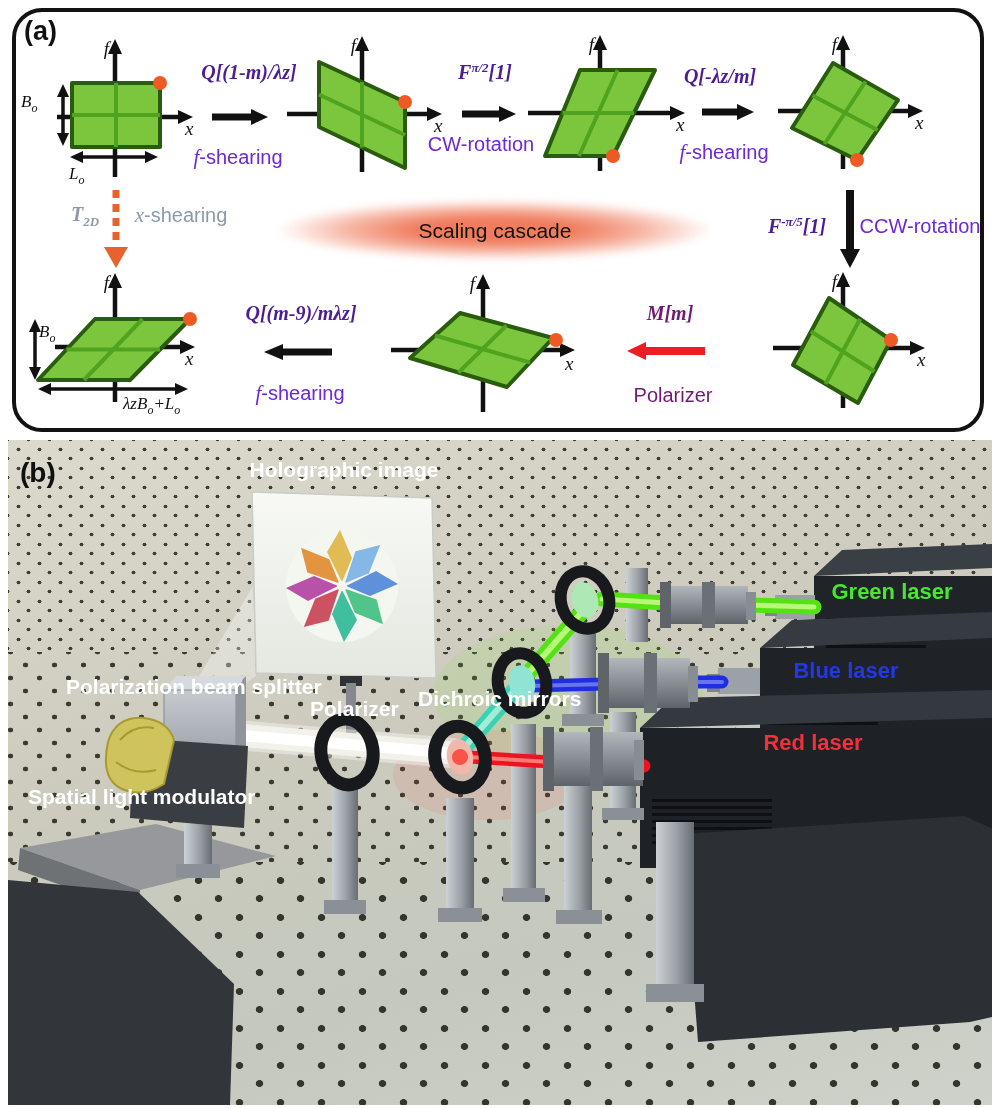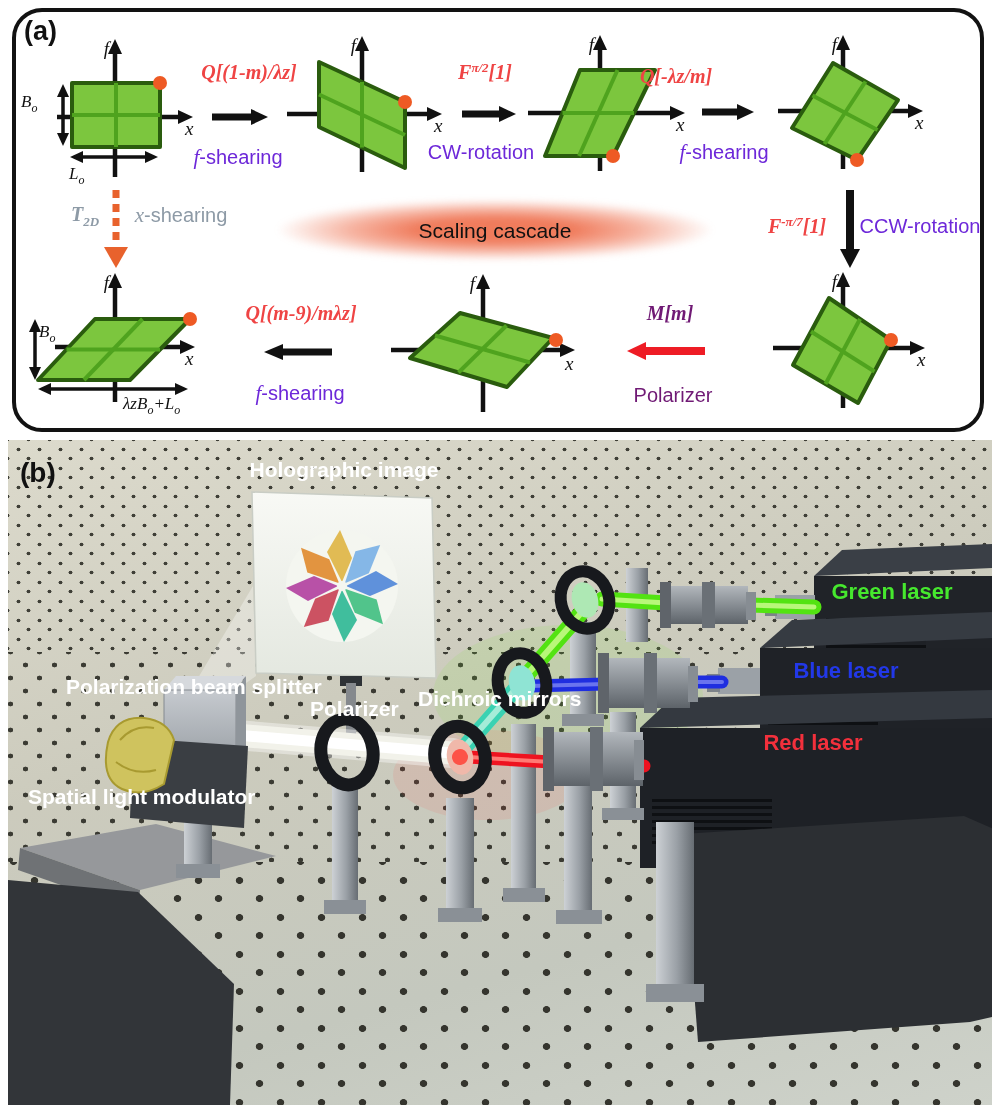--- a/index.html
+++ b/index.html
@@ -1,21 +1,21 @@
 <!DOCTYPE html>
 <html><head>
 <meta charset="utf-8">
 <style>
   html,body{margin:0;padding:0;background:#fff;}
   #stage{position:relative;width:1000px;height:1108px;background:#fff;overflow:hidden;
          font-family:"Liberation Sans","DejaVu Sans",sans-serif;}
   
   #panelABorder{position:absolute;left:12px;top:8px;width:972px;height:424px;
     border:4.5px solid #121212;border-radius:30px;box-sizing:border-box;background:#fff;}
-  .lbl{position:absolute;transform:translate(-50%,-50%);white-space:nowrap;color:#ef4444;z-index:6;}
+  .lbl{position:absolute;transform:translate(-50%,-50%);white-space:nowrap;color:#4c1d95;z-index:6;}
   .op{font-family:"Liberation Serif","DejaVu Serif",serif;font-style:italic;font-weight:700;font-size:20px;}
   .op sup{font-size:13px;font-weight:700;margin-top:22px;}
   .op sub{font-size:13px;font-weight:700;}
   .nm{font-size:20px;color:#6d28d9;}
   .nm .it{font-family:"Liberation Serif","DejaVu Serif",serif;font-style:italic;font-size:21px;}
   .redTxt{color:#701a75;}
   .grayTxt{color:#8d9aa6;}
   .paLabel{position:absolute;left:24px;top:16px;font-size:27px;font-weight:700;color:#111;z-index:6;}
   .cascadeBand{position:absolute;left:272px;top:200px;width:446px;height:60px;
     background:radial-gradient(ellipse 50% 52% at 50% 50%, rgba(239,117,84,0.95) 35%, rgba(239,117,84,0.55) 65%, rgba(239,117,84,0) 98%);
@@ -184,26 +184,26 @@
     </g>
   </svg>
 
   <div class="cascadeBand"></div>
   <div class="cascadeTxt">Scaling cascade</div>
 
   <div class="lbl op" style="left:249px;top:72px">Q[(1-m)/λz]</div>
   <div class="lbl nm" style="left:238px;top:157px"><span class="it">f</span><span>-shearing</span></div>
 
   <div class="lbl op" style="left:485px;top:72px"><span>F</span><sup>π/2</sup><span>[1]</span></div>
-  <div class="lbl nm" style="left:481px;top:152px"><span class="it"></span><span>CW-rotation</span></div>
-
-  <div class="lbl op" style="left:676px;top:76px">Q[-λz/m]</div>
+  <div class="lbl nm" style="left:481px;top:144px"><span class="it"></span><span>CW-rotation</span></div>
+
+  <div class="lbl op" style="left:720px;top:76px">Q[-λz/m]</div>
   <div class="lbl nm" style="left:724px;top:152px"><span class="it">f</span><span>-shearing</span></div>
 
-  <div class="lbl op" style="left:797px;top:226px"><span>F</span><sup>-π/7</sup><span>[1]</span></div>
+  <div class="lbl op" style="left:797px;top:226px"><span>F</span><sup>-π/5</sup><span>[1]</span></div>
   <div class="lbl nm" style="left:920px;top:226px"><span>CCW-rotation</span></div>
 
   <div class="lbl op redTxt" style="left:670px;top:313px"><span>M</span><span>[m]</span></div>
   <div class="lbl nm redTxt" style="left:673px;top:395px"><span>Polarizer</span></div>
 
   <div class="lbl op" style="left:301px;top:313px">Q[(m-9)/mλz]</div>
   <div class="lbl nm" style="left:300px;top:393px"><span class="it">f</span><span>-shearing</span></div>
 
   <div class="lbl op grayTxt" style="left:85px;top:216px"><span>T</span><sub>2D</sub></div>
   <div class="lbl nm grayTxt" style="left:181px;top:215px"><span class="it" style="color:#8d9aa6">x</span><span>-shearing</span></div>

